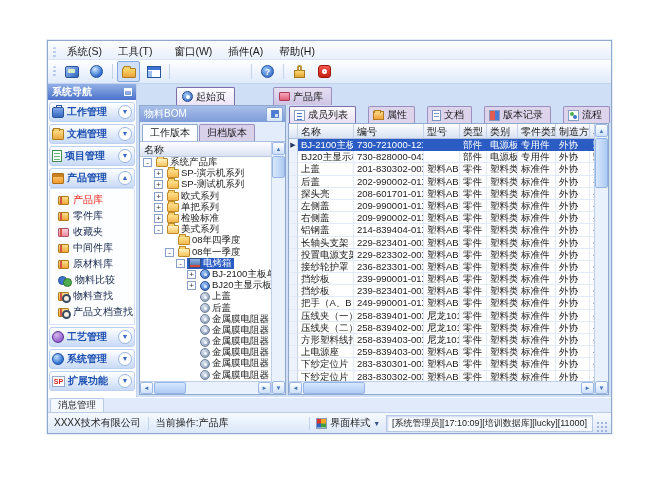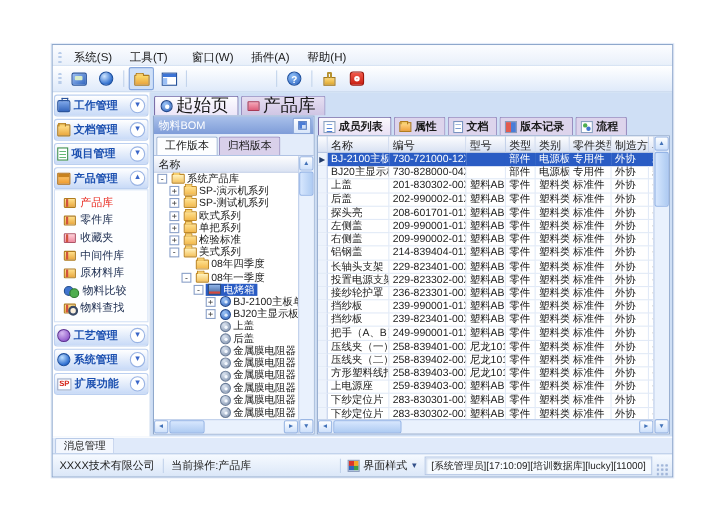--- a/index.html
+++ b/index.html
@@ -103,21 +103,21 @@
   .navtitle{height:16px;flex:none;background:linear-gradient(#93b0e6,#4a72ca);color:#fff;font-weight:bold;font-size:10px;display:flex;align-items:center;padding:0 4px;gap:3px;}
   .navtitle .sp{flex:1;}
   .acch{height:18px;flex:none;margin:2px 1px 0;display:flex;align-items:center;gap:3px;padding:0 2px;background:linear-gradient(#ffffff,#c8daf7);border:1px solid #bcd0f0;border-radius:3px;color:#1c50b0;font-weight:bold;font-size:10px;white-space:nowrap;overflow:hidden;}
   .accchev{margin-left:auto;width:12px;height:12px;flex:none;border-radius:50%;background:#fff;border:1px solid #9ab4e4;color:#3a66c8;font-size:7px;line-height:11px;text-align:center;}
   .accpanel{margin:0 1px;background:#fdfeff;border:1px solid #d4e1f6;padding:3px 0 4px;flex:none;}
   .navitem{height:16px;display:flex;align-items:center;gap:4px;padding:0 3px 0 8px;font-size:10px;color:#17284c;white-space:nowrap;overflow:hidden;}
   .navitem.active .lbl{color:#e8261c;}
 
   .content{flex:1;background:#cfdff5;padding:2px;display:flex;flex-direction:column;min-width:0;}
   .doctabs{height:19px;flex:none;display:flex;gap:2px;padding-left:1px;align-items:flex-end;}
-  .dtab{height:17px;display:flex;align-items:center;gap:3px;padding:0 8px 0 5px;font-size:16px;border:1px solid #9a8fc0;border-bottom:none;border-radius:2px 2px 0 0;background:linear-gradient(#e6dff2,#cfc5e4);white-space:nowrap;}
+  .dtab{height:17px;display:flex;align-items:center;gap:3px;padding:0 8px 0 5px;font-size:10px;border:1px solid #9a8fc0;border-bottom:none;border-radius:2px 2px 0 0;background:linear-gradient(#e6dff2,#cfc5e4);white-space:nowrap;margin-left:36px;}
   .dtab.active{background:linear-gradient(#fdfdff,#ece5f8);border-color:#7b6ea8;}
 
   .panels{flex:1;display:flex;gap:2px;min-height:0;}
 
   
   .tpanel{width:147px;flex:none;display:flex;flex-direction:column;border:1px solid #8fa8cc;background:#eef4fd;box-sizing:border-box;}
   .tph{height:16px;flex:none;background:linear-gradient(#a9c0ea,#7e9cd8);display:flex;align-items:center;color:#fff;font-size:10px;padding:0 2px 0 4px;}
   .tphbtn{margin-left:auto;width:15px;height:13px;background:linear-gradient(#fff,#d7e5fa);border:1px solid #8aa6d8;border-radius:2px;display:flex;align-items:center;justify-content:center;}
   .ttabs{height:18px;flex:none;display:flex;align-items:flex-end;gap:1px;padding:1px 2px 0;background:#e3ecfa;border-bottom:1px solid #aabfe2;}
   .ttab{height:16px;line-height:15px;padding:0 7px;font-size:10px;border:1px solid #9a8fc0;border-bottom:none;border-radius:2px 2px 0 0;background:#d9d0ea;white-space:nowrap;}
@@ -138,21 +138,21 @@
   .vsb .sb{height:13px;flex:none;}
   .vthumb{flex:none;margin:1px 0;background:linear-gradient(90deg,#d7e7fe,#aecbf2);border:1px solid #94b4e6;border-radius:2px;}
   .vfill{flex:1;}
   .hsb{height:12px;flex:none;display:flex;background:#e9f1fd;border-top:1px solid #c0d0ea;}
   .hsb .sb{width:13px;height:100%;flex:none;}
   .hthumb{width:30px;flex:none;margin:0 1px;background:linear-gradient(#d7e7fe,#aecbf2);border:1px solid #94b4e6;border-radius:2px;}
   .hfill{flex:1;}
 
   
   .gpanel{flex:1;display:flex;flex-direction:column;min-width:0;}
-  .gtabs{height:18px;flex:none;display:flex;align-items:flex-end;gap:2px;padding-left:1px;font-weight:bold;}
+  .gtabs{height:18px;flex:none;display:flex;align-items:flex-end;gap:12px;padding-left:1px;}
   .gtab{height:16px;display:flex;align-items:center;gap:3px;padding:0 7px 0 4px;font-size:10px;border:1px solid #9a8fc0;border-bottom:none;border-radius:2px 2px 0 0;background:#ddd4ec;white-space:nowrap;}
   .gtab.active{background:linear-gradient(#fbf9fd,#e9e0f4);border-color:#7b6ea8;}
   .gbody{flex:1;border:1px solid #8fa8cc;background:#fff;display:flex;min-height:0;box-sizing:border-box;}
   .gzone{flex:1;display:flex;flex-direction:column;min-width:0;overflow:hidden;}
   .ghead{display:flex;height:15px;flex:none;}
   .ghc{box-sizing:border-box;flex:none;background:linear-gradient(#fdfdfe,#d9e2f3);border-right:1px solid #c5d2ea;border-bottom:1px solid #aebfde;font-size:10px;padding:1px 3px;white-space:nowrap;overflow:hidden;}
   .gind{width:9px;flex:none;box-sizing:border-box;background:#edf3fc;border-right:1px solid #c5d2ea;border-bottom:1px solid #e2eaf7;font-size:7px;color:#223a66;display:flex;align-items:center;justify-content:center;}
   .ghead .gind{border-bottom:1px solid #aebfde;background:linear-gradient(#fdfdfe,#d9e2f3);}
   .grows{flex:1;overflow:hidden;}
   .grow{display:flex;height:12.2px;}
@@ -214,20 +214,25 @@
           <span class="tbtn">
             <span class="icon lock-icon"></span>
           </span>
           <span class="tbtn">
             <span class="icon exit-icon"></span>
           </span>
         </span>
     </div>
     <div class="main">
       <div class="sidebar">
+        <div class="navtitle">
+          <span>系统导航</span>
+          <span class="sp"></span>
+          <span class="icon window-small-icon"></span>
+        </div>
         <div id="sidebar-sections" style="display:flex;flex-direction:column;min-height:0;overflow:hidden;">
             <div class="acch">
     <span class="icon si work-icon"></span>
     <span>工作管理</span>
     <span class="accchev">▼</span>
             </div>
             <div class="acch">
     <span class="icon si docm-icon"></span>
     <span>文档管理</span>
     <span class="accchev">▼</span>
@@ -263,20 +268,24 @@
           <span class="icon ni materials-db-icon"></span>
           <span class="lbl">原材料库</span>
               </div>
               <div class="navitem">
           <span class="icon ni compare-icon"></span>
           <span class="lbl">物料比较</span>
               </div>
               <div class="navitem">
           <span class="icon ni material-search-icon"></span>
           <span class="lbl">物料查找</span>
+              </div>
+              <div class="navitem">
+          <span class="icon ni doc-search-icon"></span>
+          <span class="lbl">产品文档查找</span>
               </div>
             </div>
             <div class="acch">
     <span class="icon si craft-icon"></span>
     <span>工艺管理</span>
     <span class="accchev">▼</span>
             </div>
             <div class="acch">
     <span class="icon si system-icon"></span>
     <span>系统管理</span>

